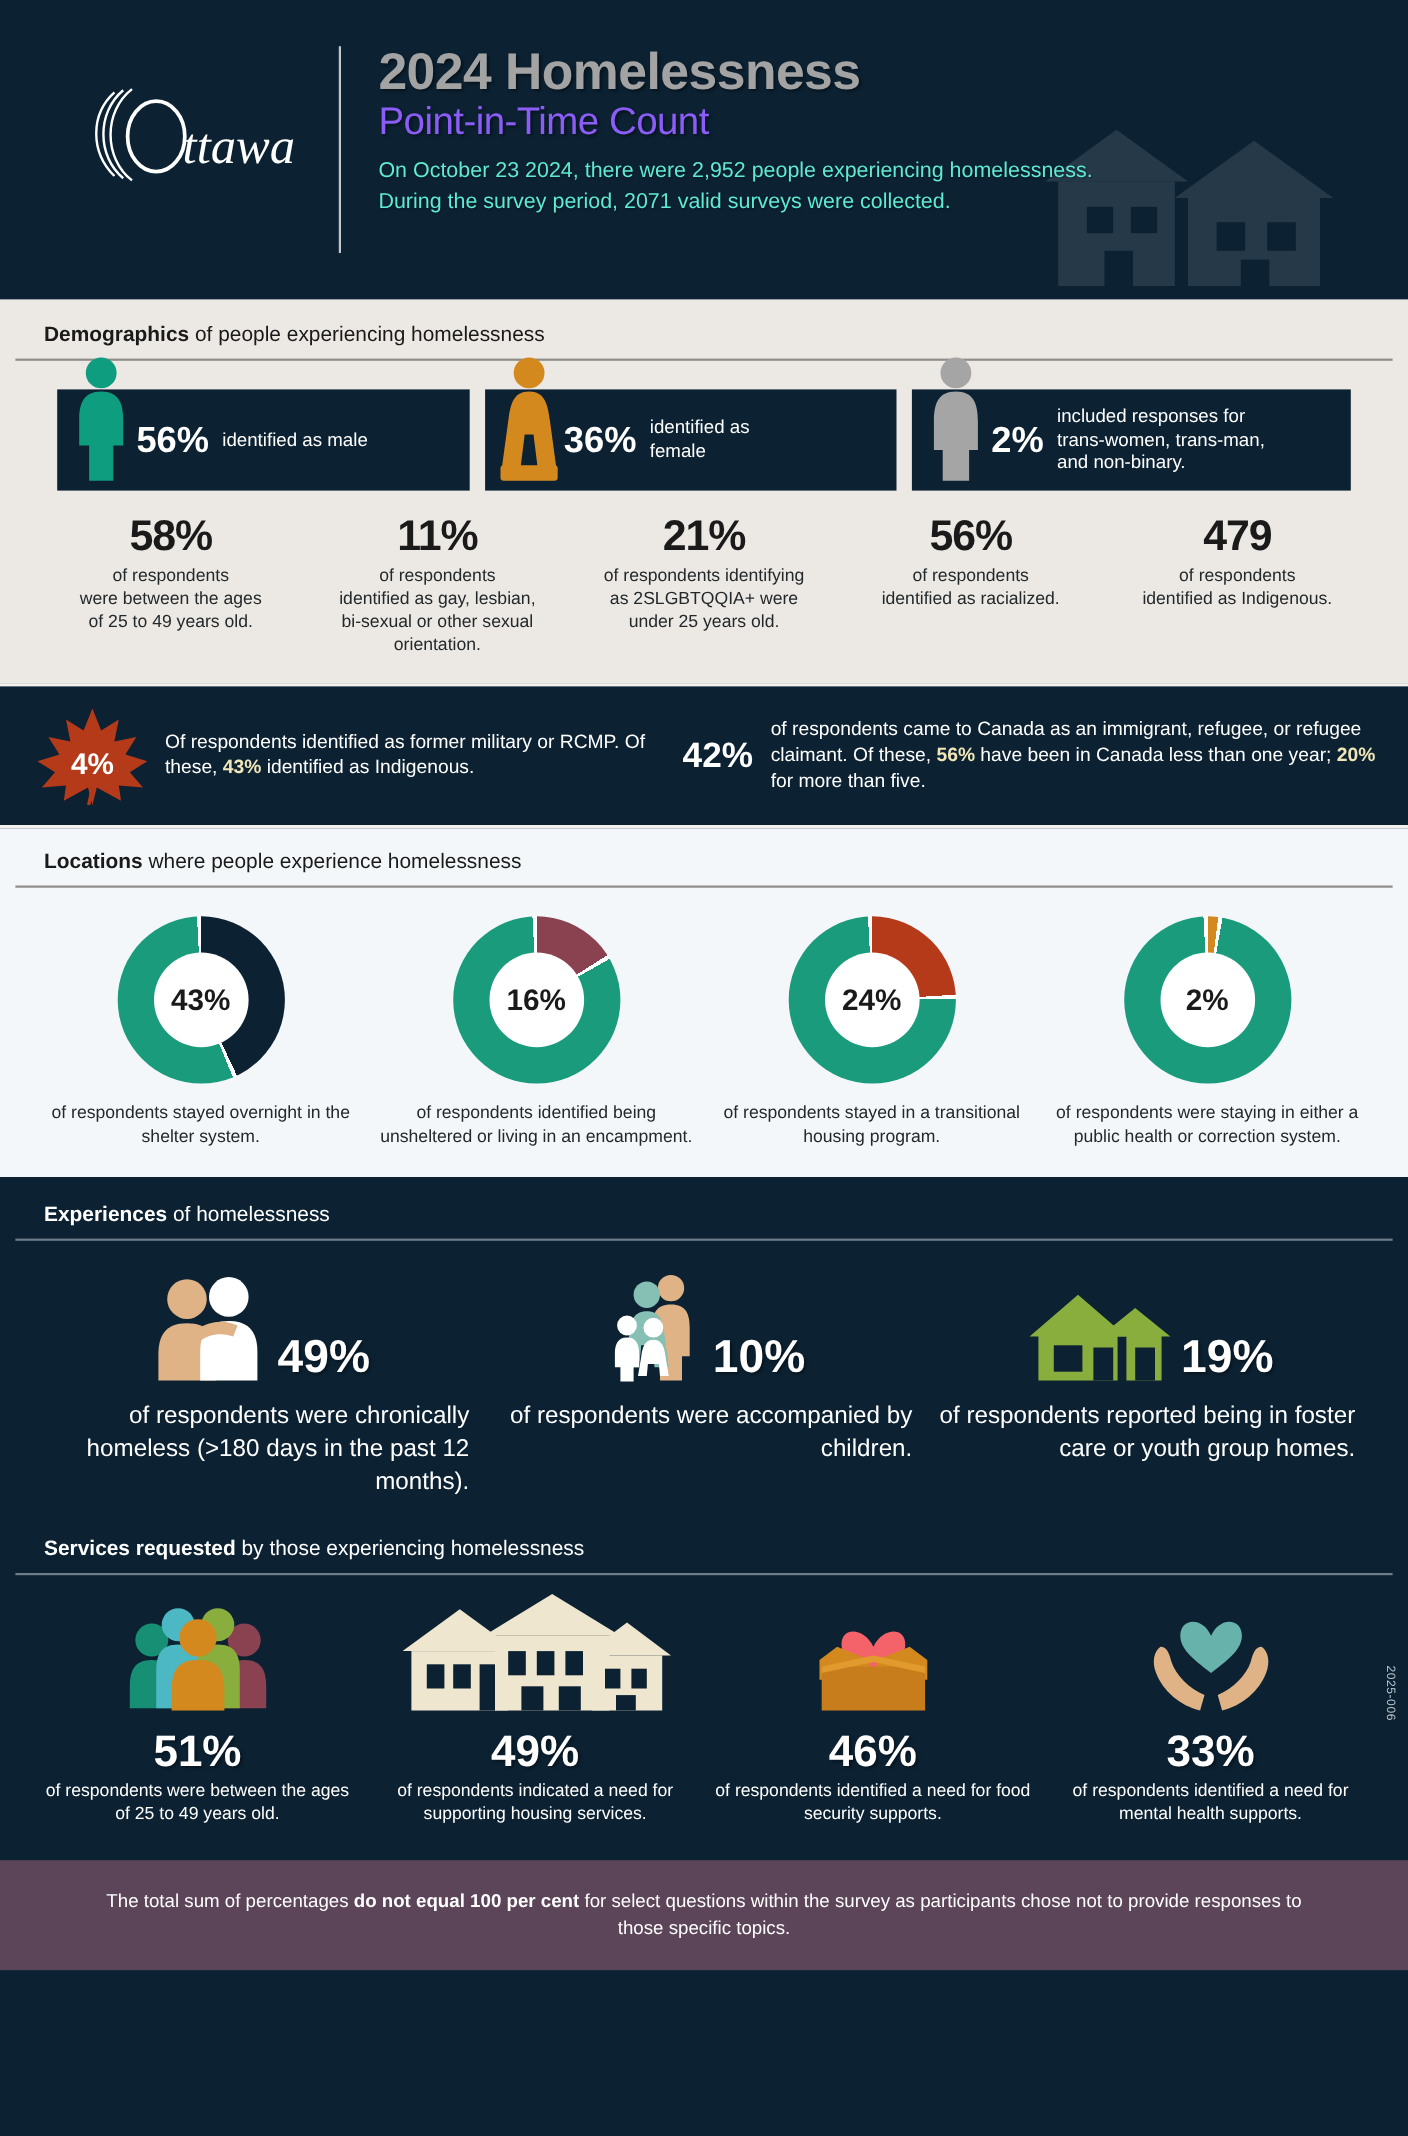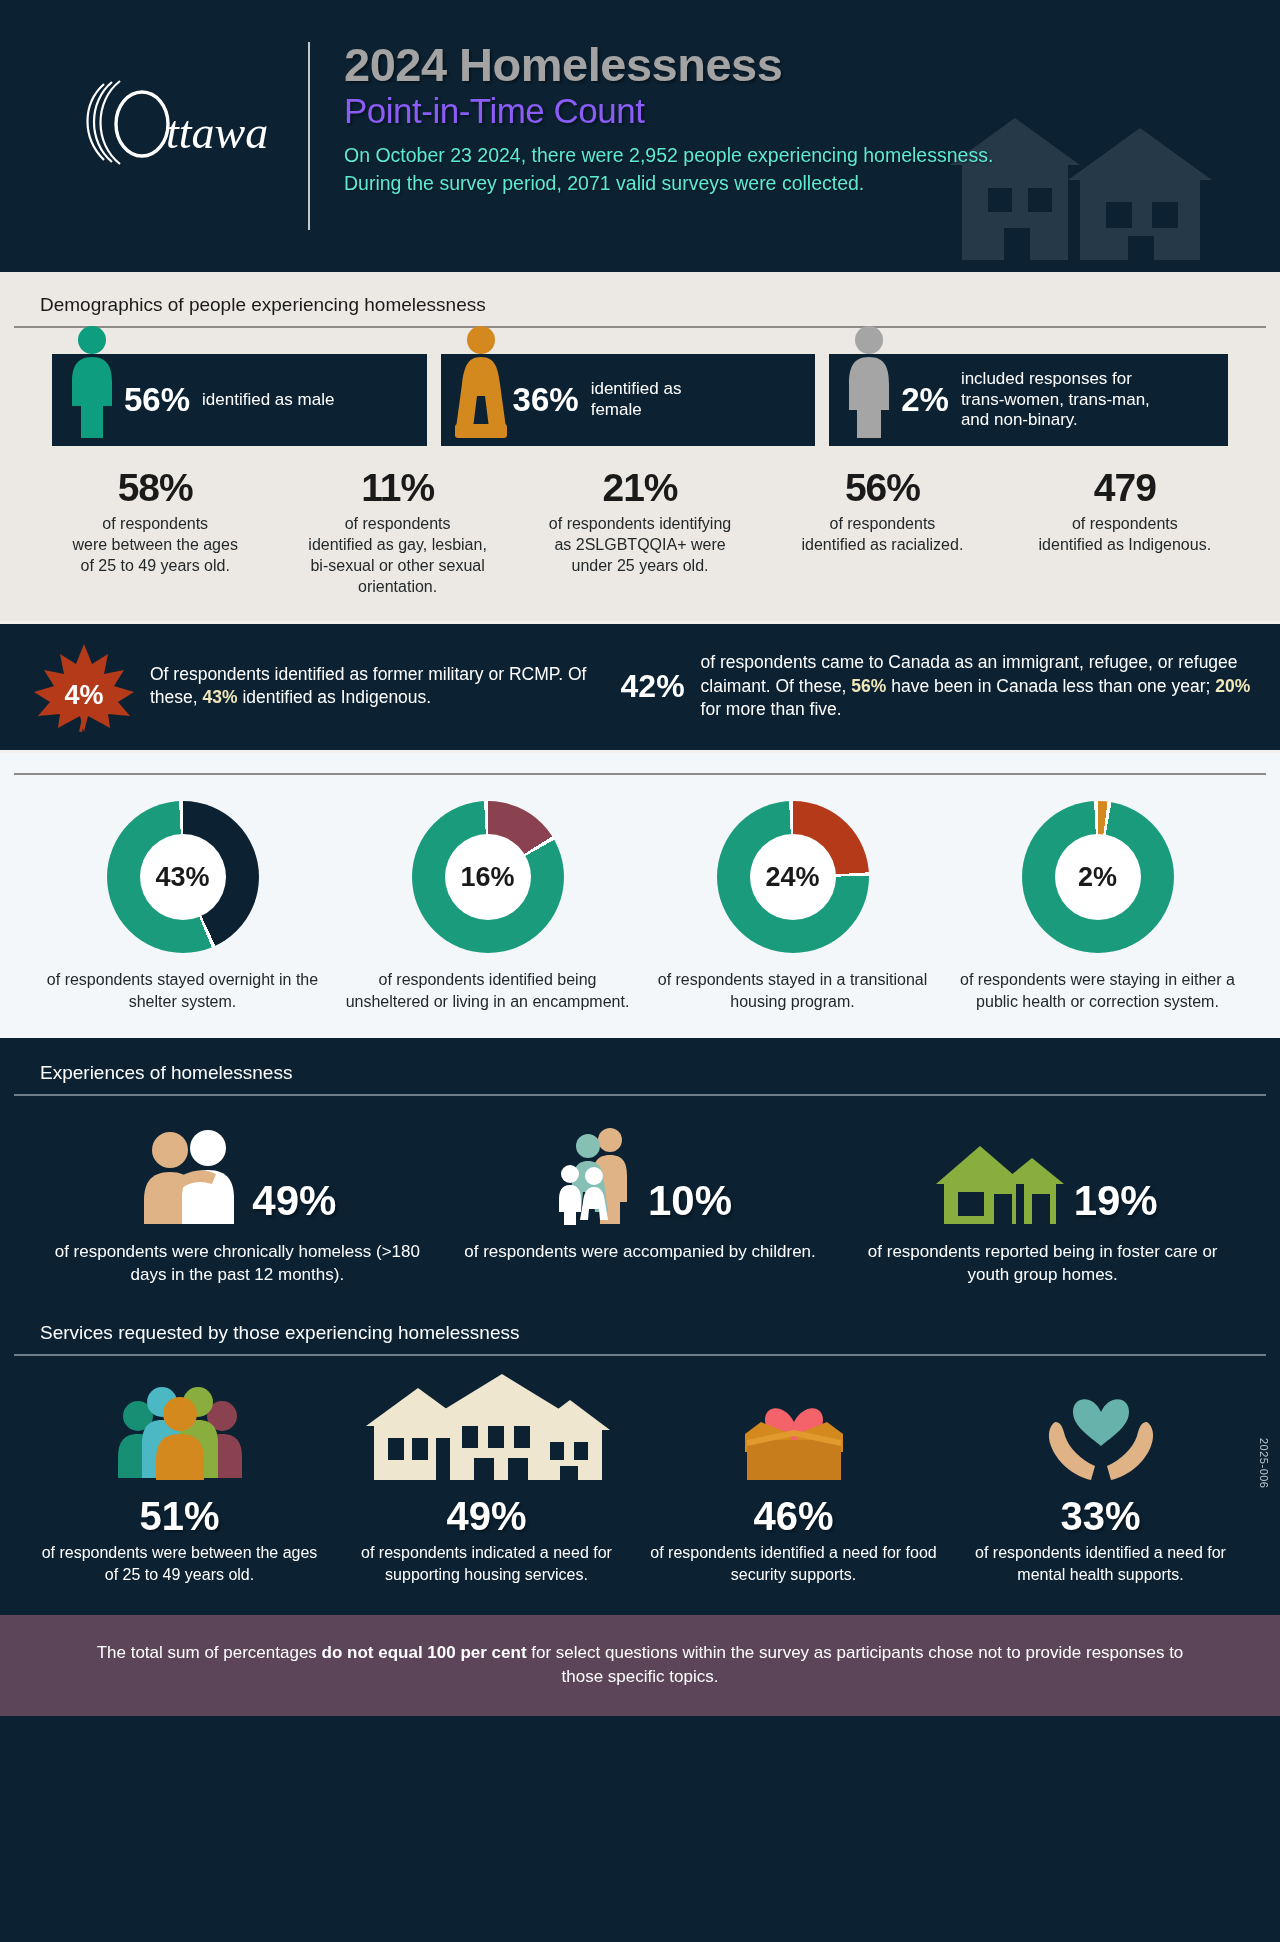--- a/index.html
+++ b/index.html
@@ -80,21 +80,21 @@
     padding: 22px 0 24px 0;
   }
   .section-head {
     padding: 0 40px;
   }
   .section-title {
     font-size: 19px;
     color: #1a1a1a;
     margin-bottom: 10px;
   }
-  .section-title b { font-weight: normal; }
+  .section-title b { font-weight: bold; }
   .rule {
     height: 2px;
     background: #8f8c88;
     margin: 0 14px 0 14px;
   }
   .rule.light { background: #6d7d89; }
 
   .gender-row {
     display: flex;
     gap: 14px;
@@ -270,23 +270,24 @@
   }
   .exp-pct {
     font-size: 42px;
     font-weight: bold;
     color: #ffffff;
     line-height: 1;
     padding-bottom: 8px;
     text-shadow: 2px 2px 3px rgba(0,0,0,0.4);
   }
   .exp-cap {
-    font-size: 17px;
+    font-size: 22px;
     color: #ffffff;
     line-height: 1.36;
+    text-align: right;
   }
 
   
   .services {
     background: #0c2233;
     padding: 14px 0 30px 0;
     position: relative;
   }
   .svc-row {
     display: flex;
@@ -477,20 +478,25 @@
 
   <div class="mil-half second">
     <div class="pct-42">42%</div>
     <div class="mil-text">
       <span>of respondents came to Canada as an immigrant, refugee, or refugee claimant. Of these, </span><b>56%</b><span> have been in Canada less than one year; </span><b>20%</b><span> for more than five.</span>
     </div>
   </div>
 </div>
 
 <div class="locations">
+  <div class="section-head">
+    <div class="section-title">
+      <b>Locations</b><span> where people experience homelessness</span>
+    </div>
+  </div>
   <div class="rule"></div>
 
   <div class="donut-row">
     <div class="donut-cell">
       <div class="donut" id="donut0" style="background: conic-gradient(rgb(12, 34, 51) 0deg, rgb(12, 34, 51) 154.8deg, rgb(255, 255, 255) 154.8deg, rgb(255, 255, 255) 157.8deg, rgb(26, 156, 124) 157.8deg, rgb(26, 156, 124) 357deg, rgb(255, 255, 255) 357deg, rgb(255, 255, 255) 360deg);">
         <span class="donut-val">43%</span>
       </div>
       <div class="donut-cap">of respondents stayed overnight in the shelter system.</div>
     </div>
     <div class="donut-cell">

